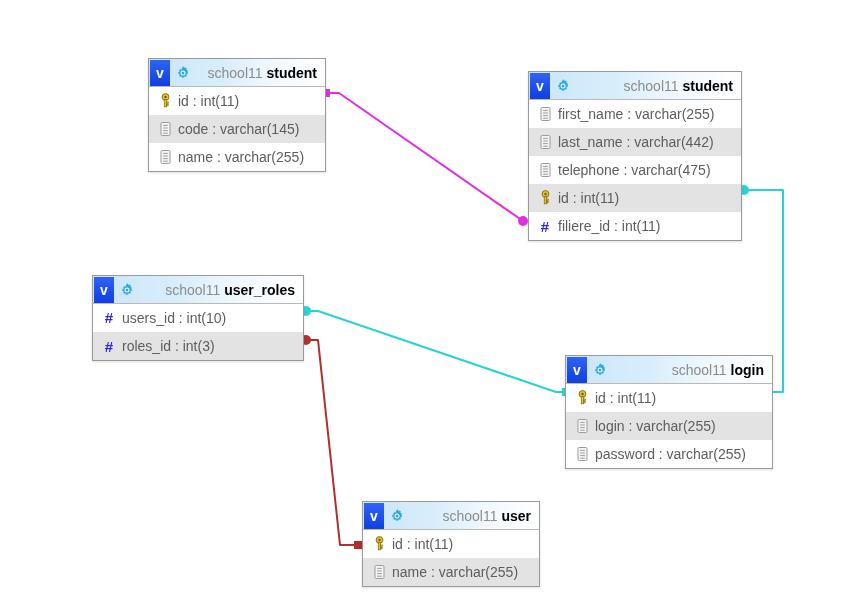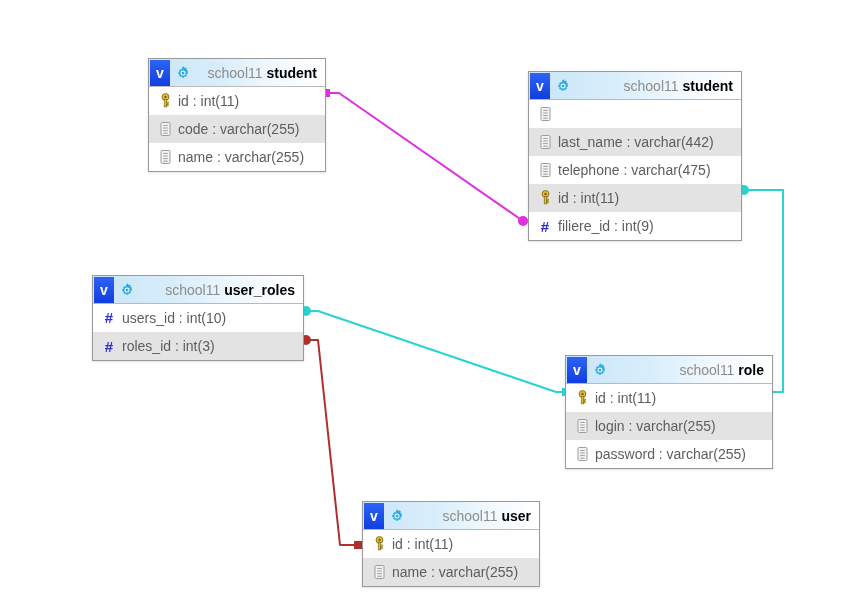--- a/index.html
+++ b/index.html
@@ -169,21 +169,21 @@
         <div class="col alt">
           <span class="col-icon">
             <svg width="11" height="14" viewBox="0 0 11 14" aria-hidden="true">
               <rect x="1" y="0.5" width="9" height="13" rx="1.2" fill="#f4f4f4" stroke="#9b9b9b" stroke-width="1"></rect>
               <line x1="3.2" y1="3.4" x2="7.8" y2="3.4" stroke="#9b9b9b" stroke-width="1"></line>
               <line x1="3.2" y1="6" x2="7.8" y2="6" stroke="#9b9b9b" stroke-width="1"></line>
               <line x1="3.2" y1="8.6" x2="7.8" y2="8.6" stroke="#9b9b9b" stroke-width="1"></line>
               <line x1="3.2" y1="11.2" x2="7.8" y2="11.2" stroke="#9b9b9b" stroke-width="1"></line>
             </svg>
           </span>
-          <span class="col-text">code : varchar(255)</span>
+          <span class="col-text">code : varchar(145)</span>
         </div>
         <div class="col">
           <span class="col-icon">
             <svg width="11" height="14" viewBox="0 0 11 14" aria-hidden="true">
               <rect x="1" y="0.5" width="9" height="13" rx="1.2" fill="#f4f4f4" stroke="#9b9b9b" stroke-width="1"></rect>
               <line x1="3.2" y1="3.4" x2="7.8" y2="3.4" stroke="#9b9b9b" stroke-width="1"></line>
               <line x1="3.2" y1="6" x2="7.8" y2="6" stroke="#9b9b9b" stroke-width="1"></line>
               <line x1="3.2" y1="8.6" x2="7.8" y2="8.6" stroke="#9b9b9b" stroke-width="1"></line>
               <line x1="3.2" y1="11.2" x2="7.8" y2="11.2" stroke="#9b9b9b" stroke-width="1"></line>
             </svg>
@@ -208,20 +208,21 @@
         <div class="col">
           <span class="col-icon">
             <svg width="11" height="14" viewBox="0 0 11 14" aria-hidden="true">
               <rect x="1" y="0.5" width="9" height="13" rx="1.2" fill="#f4f4f4" stroke="#9b9b9b" stroke-width="1"></rect>
               <line x1="3.2" y1="3.4" x2="7.8" y2="3.4" stroke="#9b9b9b" stroke-width="1"></line>
               <line x1="3.2" y1="6" x2="7.8" y2="6" stroke="#9b9b9b" stroke-width="1"></line>
               <line x1="3.2" y1="8.6" x2="7.8" y2="8.6" stroke="#9b9b9b" stroke-width="1"></line>
               <line x1="3.2" y1="11.2" x2="7.8" y2="11.2" stroke="#9b9b9b" stroke-width="1"></line>
             </svg>
           </span>
+          <span class="col-text">first_name : varchar(255)</span>
         </div>
         <div class="col alt">
           <span class="col-icon">
             <svg width="11" height="14" viewBox="0 0 11 14" aria-hidden="true">
               <rect x="1" y="0.5" width="9" height="13" rx="1.2" fill="#f4f4f4" stroke="#9b9b9b" stroke-width="1"></rect>
               <line x1="3.2" y1="3.4" x2="7.8" y2="3.4" stroke="#9b9b9b" stroke-width="1"></line>
               <line x1="3.2" y1="6" x2="7.8" y2="6" stroke="#9b9b9b" stroke-width="1"></line>
               <line x1="3.2" y1="8.6" x2="7.8" y2="8.6" stroke="#9b9b9b" stroke-width="1"></line>
               <line x1="3.2" y1="11.2" x2="7.8" y2="11.2" stroke="#9b9b9b" stroke-width="1"></line>
             </svg>
@@ -249,21 +250,21 @@
               <rect x="7.5" y="9" width="2.1" height="1.5" fill="#e8c231" stroke="#8a7414" stroke-width="0.7"></rect>
               <rect x="7.5" y="11.4" width="1.7" height="1.4" fill="#e8c231" stroke="#8a7414" stroke-width="0.7"></rect>
             </svg>
           </span>
           <span class="col-text">id : int(11)</span>
         </div>
         <div class="col">
           <span class="col-icon">
             <span class="fk-hash">#</span>
           </span>
-          <span class="col-text">filiere_id : int(9)</span>
+          <span class="col-text">filiere_id : int(11)</span>
         </div>
       </div>
       <div class="entity" style="left: 92px; top: 275px; width: 212px;">
         <div class="ent-header">
           <div class="badge-v">v</div>
           <div class="gear-wrap">
             <svg width="16" height="16" viewBox="0 0 16 16" aria-hidden="true">
               <g fill="#29abe2">
                 <path d="M8 1.6l1.1.25.5 1.3 1.25-.55.95.95-.55 1.25 1.3.5L12.8 8l-.25 1.1-1.3.5.55 1.25-.95.95-1.25-.55-.5 1.3L8 12.8l-1.1-.25-.5-1.3-1.25.55-.95-.95.55-1.25-1.3-.5L3.2 8l.25-1.1 1.3-.5-.55-1.25.95-.95 1.25.55.5-1.3z"></path>
               </g>
@@ -291,21 +292,21 @@
           <div class="badge-v">v</div>
           <div class="gear-wrap">
             <svg width="16" height="16" viewBox="0 0 16 16" aria-hidden="true">
               <g fill="#29abe2">
                 <path d="M8 1.6l1.1.25.5 1.3 1.25-.55.95.95-.55 1.25 1.3.5L12.8 8l-.25 1.1-1.3.5.55 1.25-.95.95-1.25-.55-.5 1.3L8 12.8l-1.1-.25-.5-1.3-1.25.55-.95-.95.55-1.25-1.3-.5L3.2 8l.25-1.1 1.3-.5-.55-1.25.95-.95 1.25.55.5-1.3z"></path>
               </g>
               <circle cx="8" cy="8" r="2.5" fill="#ffffff"></circle>
               <circle cx="8" cy="8" r="1.5" fill="#29abe2"></circle>
             </svg>
           </div>
-          <div class="ent-title"><span>school11</span> <span class="tbl">role</span></div>
+          <div class="ent-title"><span>school11</span> <span class="tbl">login</span></div>
         </div>
         <div class="col">
           <span class="col-icon">
             <svg width="13" height="15" viewBox="0 0 13 15" aria-hidden="true">
               <circle cx="6.5" cy="4" r="3.4" fill="#e8c231" stroke="#8a7414" stroke-width="1"></circle>
               <circle cx="6.5" cy="4" r="1.2" fill="#6b5a10"></circle>
               <rect x="5.3" y="6.4" width="2.4" height="7.4" fill="#e8c231" stroke="#8a7414" stroke-width="0.8"></rect>
               <rect x="7.5" y="9" width="2.1" height="1.5" fill="#e8c231" stroke="#8a7414" stroke-width="0.7"></rect>
               <rect x="7.5" y="11.4" width="1.7" height="1.4" fill="#e8c231" stroke="#8a7414" stroke-width="0.7"></rect>
             </svg>

